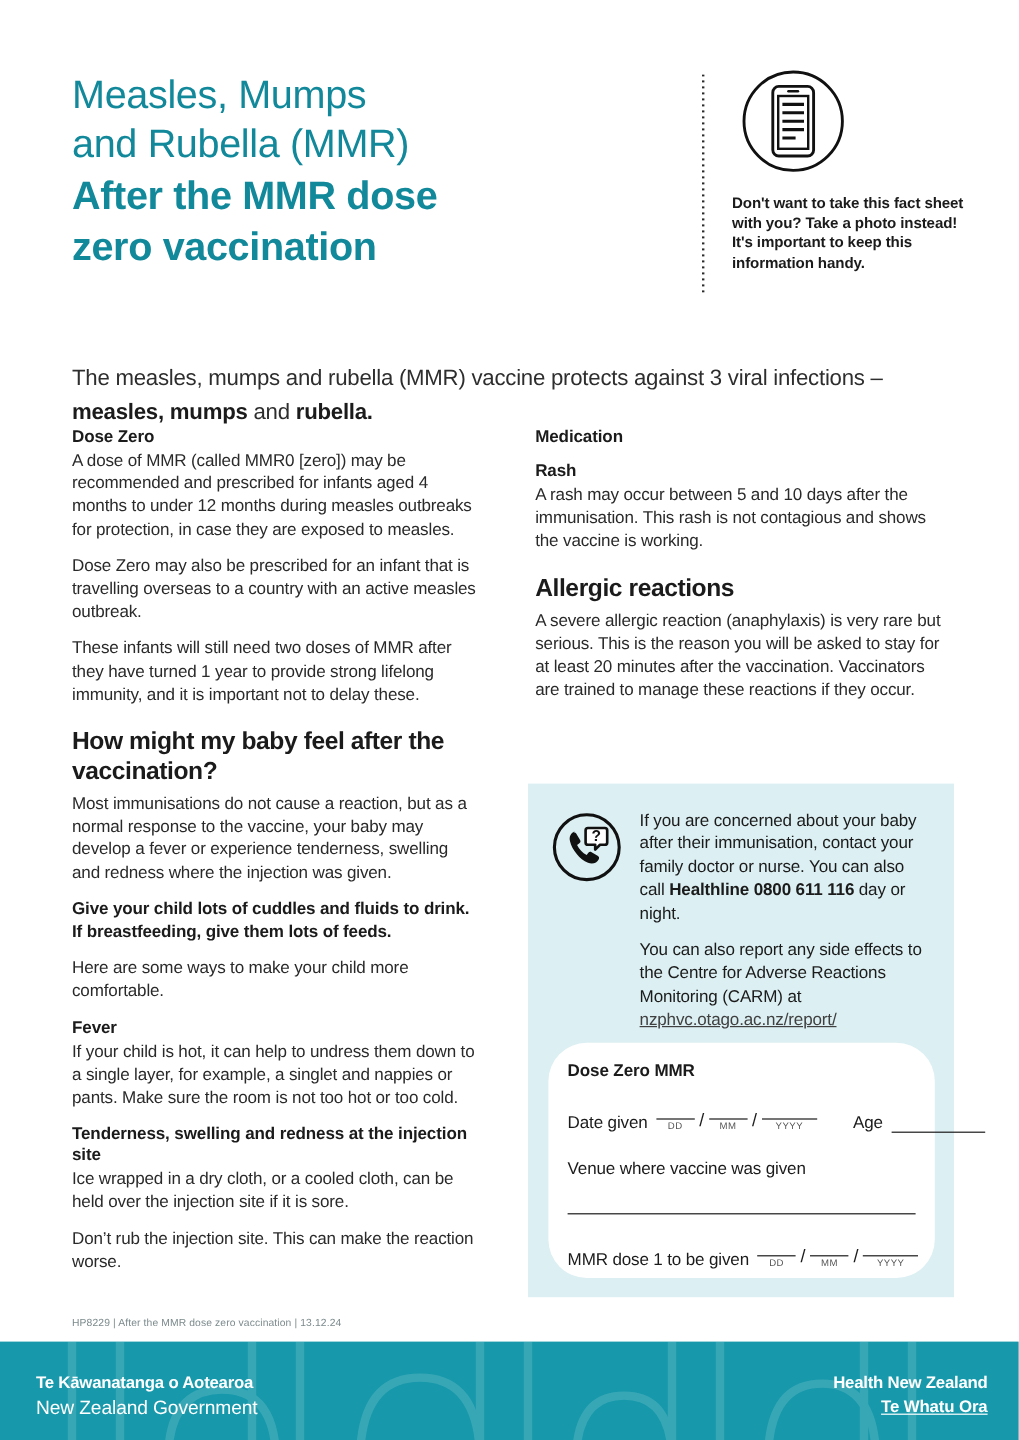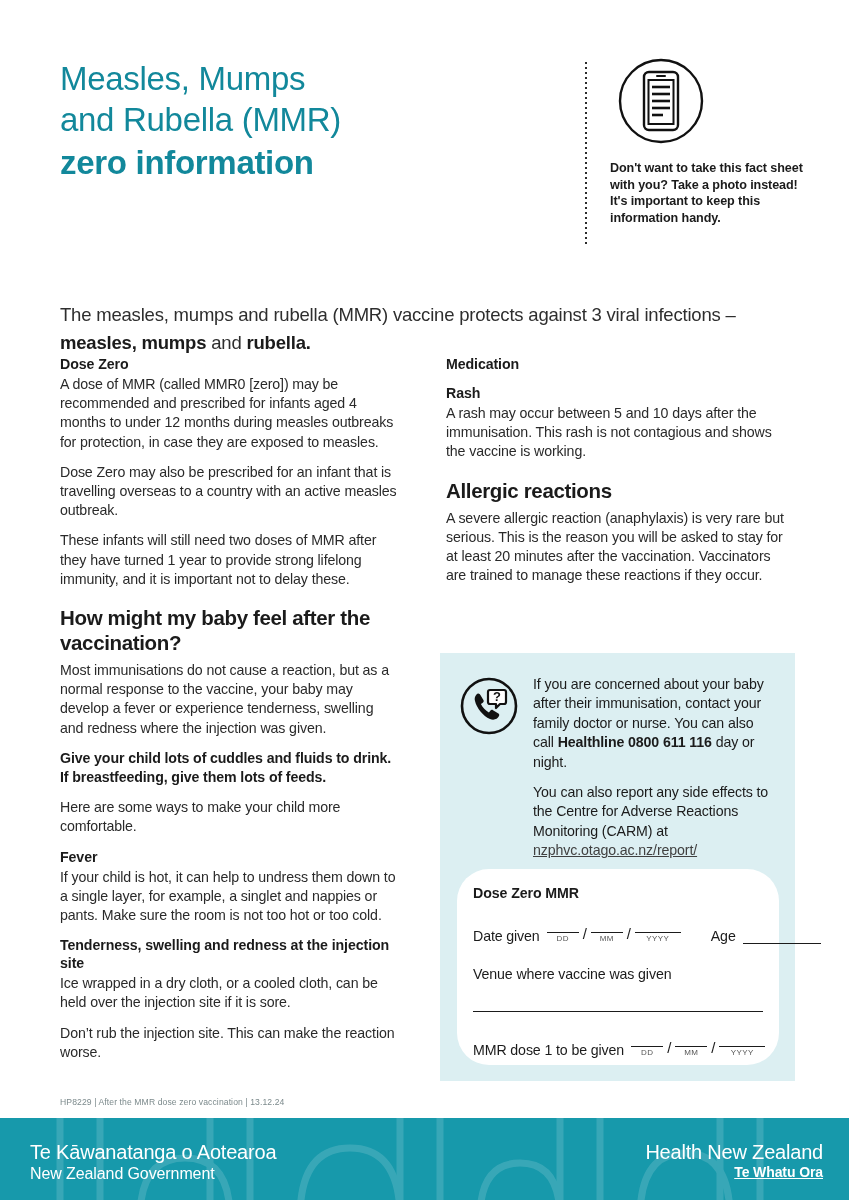--- a/index.html
+++ b/index.html
@@ -244,35 +244,36 @@
     top: 23px;
     color: #ffffff;
   }
   .footer-right {
     position: absolute;
     right: 26px;
     top: 23px;
     color: #ffffff;
     text-align: right;
   }
-  .f-bold { font-size: 20px; font-weight: 400; line-height: 22px; letter-spacing: -0.2px; }
+  .f-bold { font-size: 14px; font-weight: 700; line-height: 22px; letter-spacing: -0.2px; }
   .f-reg  { font-size: 16px; font-weight: 400; line-height: 21px; letter-spacing: -0.1px; }
   .f-sub  { font-size: 14px; font-weight: 700; line-height: 19px; letter-spacing: -0.1px; text-decoration: underline; }
 </style>
 </head>
 <body>
 
 <div class="page">
 
   <div class="header">
 
     <div class="title-block">
       <div class="title-light">Measles, Mumps</div>
       <div class="title-light">and Rubella (MMR)</div>
-      <div class="title-bold">zero information</div>
+      <div class="title-bold">After the MMR dose</div>
+      <div class="title-bold">zero vaccination</div>
     </div>
 
     <div class="dotted-rule"></div>
 
     <div class="header-aside">
       <svg class="phone-badge" viewBox="0 0 86 86">
         <circle cx="43" cy="43" r="41" fill="none" stroke="#111" stroke-width="2.4"></circle>
         <rect x="26" y="14" width="34" height="58" rx="5" fill="none" stroke="#111" stroke-width="2.4"></rect>
         <rect x="30.5" y="22" width="25" height="44" fill="none" stroke="#111" stroke-width="2"></rect>
         <line x1="39" y1="18" x2="47" y2="18" stroke="#111" stroke-width="2" stroke-linecap="round"></line>

